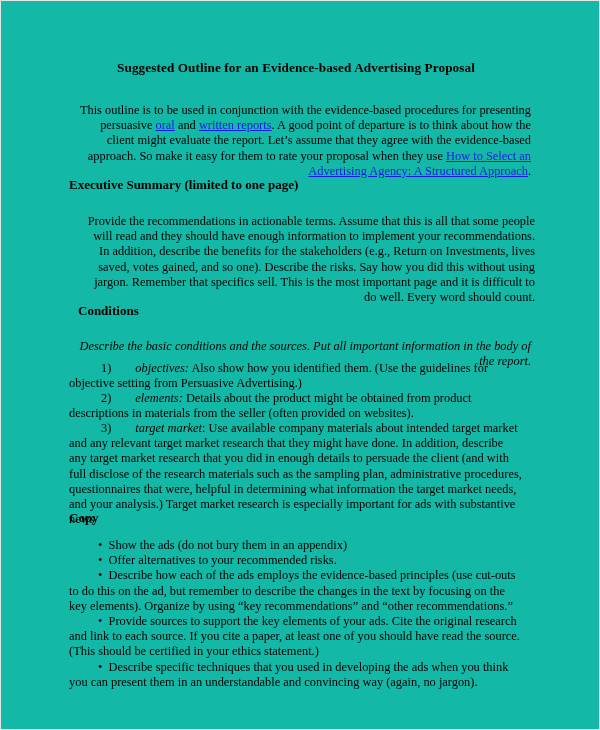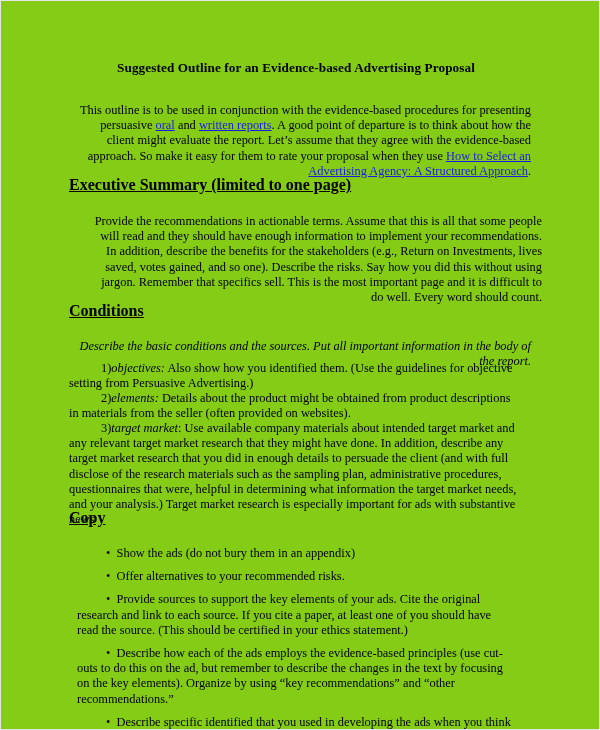--- a/index.html
+++ b/index.html
@@ -47,78 +47,78 @@
   }
 
   .block {
     font-size: 12.4px;
     line-height: 15.2px;
     text-align: right;
     margin: 8px;
   }
 
   .section-heading {
-    font-size: 16px;
+    font-size: 13px;
     font-weight: bold;
     line-height: 15.2px;
     margin: 0;
-    text-decoration: underline;
   }
 
   a.doclink,
   .doclink {
     color: #1a1ae6;
     text-decoration: underline;
   }
 
   .ital {
     font-style: italic;
+    margin-left: 24px;
   }
 
   
   .numitem {
     font-size: 12.4px;
     line-height: 15.2px;
     text-indent: 32px;
     margin: 0;
   }
 
   
   .bullets {
     list-style: none;
     margin: 0;
     padding: 0;
   }
   .bullets li {
     font-size: 12.4px;
     line-height: 15.2px;
-    margin: 8px;
+    margin: 0;
     padding: 0;
     text-indent: 29px;
   }
   .bullets li .bullet-glyph {
     font-size: 12.4px;
   }
 
   
   .p-intro     { position: absolute; top: 94px;  left: 0; width: 454px; }
   .h-exec      { position: absolute; top: 176px; left: 0; width: 454px; }
-  .p-exec      { position: absolute; top: 205px; left: 11px; width: 454px; }
-  .h-cond      { position: absolute; top: 302px; left: 0; width: 454px; }
+  .p-exec      { position: absolute; top: 205px; left: 4px; width: 454px; }
+  .h-cond      { position: absolute; top: 302px; left: 9px; width: 454px; }
   .p-cond      { position: absolute; top: 330px; left: 0; width: 454px; font-style: italic; }
   .li-1        { position: absolute; top: 360px; left: 0; width: 454px; }
   .li-2        { position: absolute; top: 390px; left: 0; width: 454px; }
   .li-3        { position: absolute; top: 420px; left: 0; width: 454px; }
   .h-copy      { position: absolute; top: 509px; left: 0; width: 454px; }
   .ul-copy     { position: absolute; top: 537px; left: 0; width: 454px; }
 </style>
 </head>
 <body>
 
-<div class="page" style="border-color: rgb(230, 230, 230); background: #84cc16;">
+<div class="page" style="border-color: rgb(230, 230, 230); background: #14b8a6;">
   <div class="content">
 
     <h1 class="doc-title">Suggested Outline for an Evidence-based Advertising Proposal</h1>
 
     <p class="block p-intro"><span>This outline is to be used in conjunction with the evidence-based procedures for presenting persuasive </span><a class="doclink" href="#" style="color: rgb(26, 26, 230);">oral</a><span> and </span><a class="doclink" href="#" style="color: rgb(26, 26, 230);">written reports</a><span>. A good point of departure is to think about how the client might evaluate the report. Let’s assume that they agree with the evidence-based approach. So make it easy for them to rate your proposal when they use </span><a class="doclink" href="#" style="color: rgb(26, 26, 230);">How to Select an Advertising Agency: A Structured Approach</a><span>.</span></p>
 
     <h2 class="section-heading h-exec">Executive Summary (limited to one page)</h2>
 
     <p class="block p-exec">Provide the recommendations in actionable terms. Assume that this is all that some people will read and they should have enough information to implement your recommendations. In addition, describe the benefits for the stakeholders (e.g., Return on Investments, lives saved, votes gained, and so one). Describe the risks. Say how you did this without using jargon. Remember that specifics sell. This is the most important page and it is difficult to do well. Every word should count.</p>
 
@@ -130,19 +130,19 @@
 
     <p class="numitem li-2"><span>2)</span><span class="ital">elements:</span><span> Details about the product might be obtained from product descriptions in materials from the seller (often provided on websites).</span></p>
 
     <p class="numitem li-3"><span>3)</span><span class="ital">target market</span><span>: Use available company materials about intended target market and any relevant target market research that they might have done. In addition, describe any target market research that you did in enough details to persuade the client (and with full disclose of the research materials such as the sampling plan, administrative procedures, questionnaires that were, helpful in determining what information the target market needs, and your analysis.) Target market research is especially important for ads with substantive news</span></p>
 
     <h2 class="section-heading h-copy">Copy</h2>
 
     <ul class="bullets ul-copy">
       <li><span class="bullet-glyph">• </span><span>Show the ads (do not bury them in an appendix)</span></li>
       <li><span class="bullet-glyph">• </span><span>Offer alternatives to your recommended risks.</span></li>
+      <li><span class="bullet-glyph">• </span><span>Describe how each of the ads employs the evidence-based principles (use cut-outs to do this on the ad, but remember to describe the changes in the text by focusing on the key elements). Organize by using “key recommendations” and “other recommendations.”</span></li>
       <li><span class="bullet-glyph">• </span><span>Provide sources to support the key elements of your ads. Cite the original research and link to each source. If you cite a paper, at least one of you should have read the source. (This should be certified in your ethics statement.)</span></li>
-      <li><span class="bullet-glyph">• </span><span>Describe how each of the ads employs the evidence-based principles (use cut-outs to do this on the ad, but remember to describe the changes in the text by focusing on the key elements). Organize by using “key recommendations” and “other recommendations.”</span></li>
-      <li><span class="bullet-glyph">• </span><span>Describe specific identified that you used in developing the ads when you think you can present them in an understandable and convincing way (again, no jargon).</span></li>
+      <li><span class="bullet-glyph">• </span><span>Describe specific techniques that you used in developing the ads when you think you can present them in an understandable and convincing way (again, no jargon).</span></li>
     </ul>
 
   </div>
 </div>
 
 </body></html>

